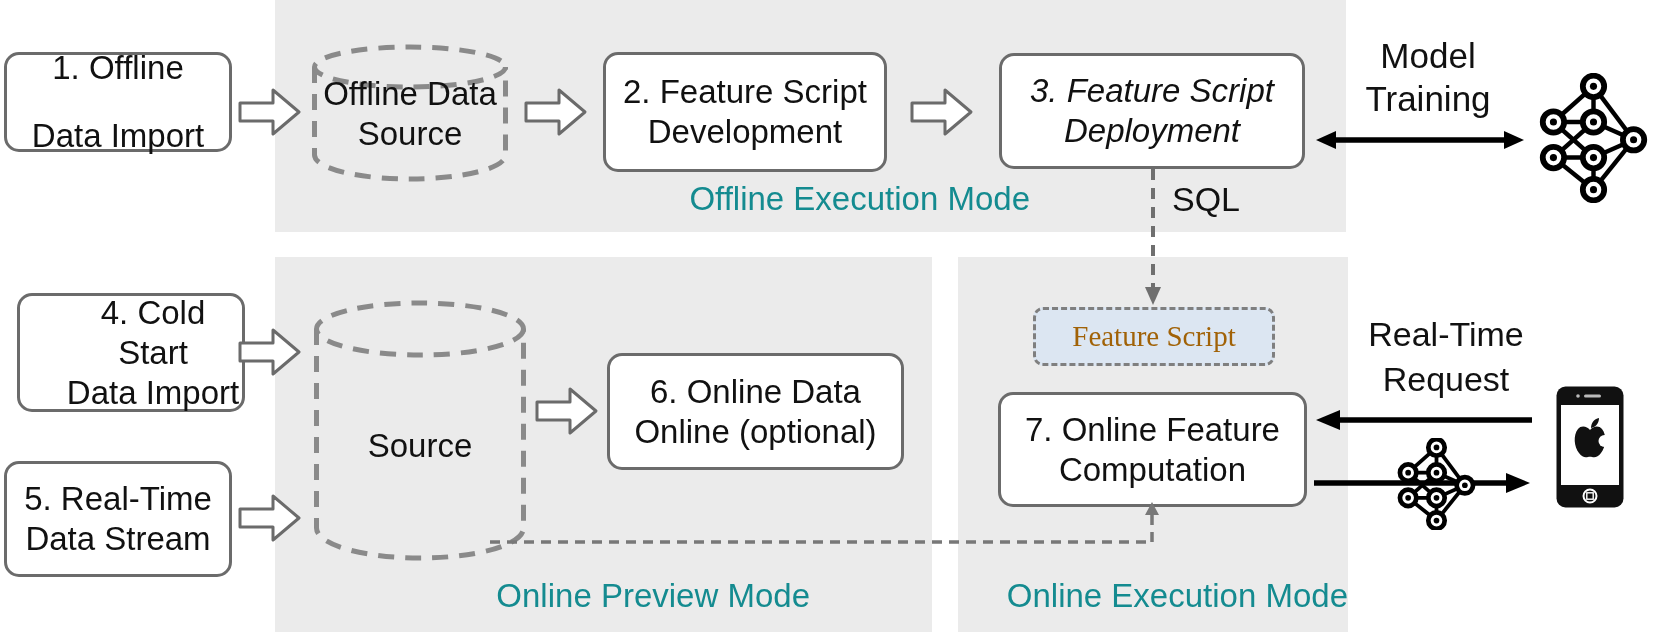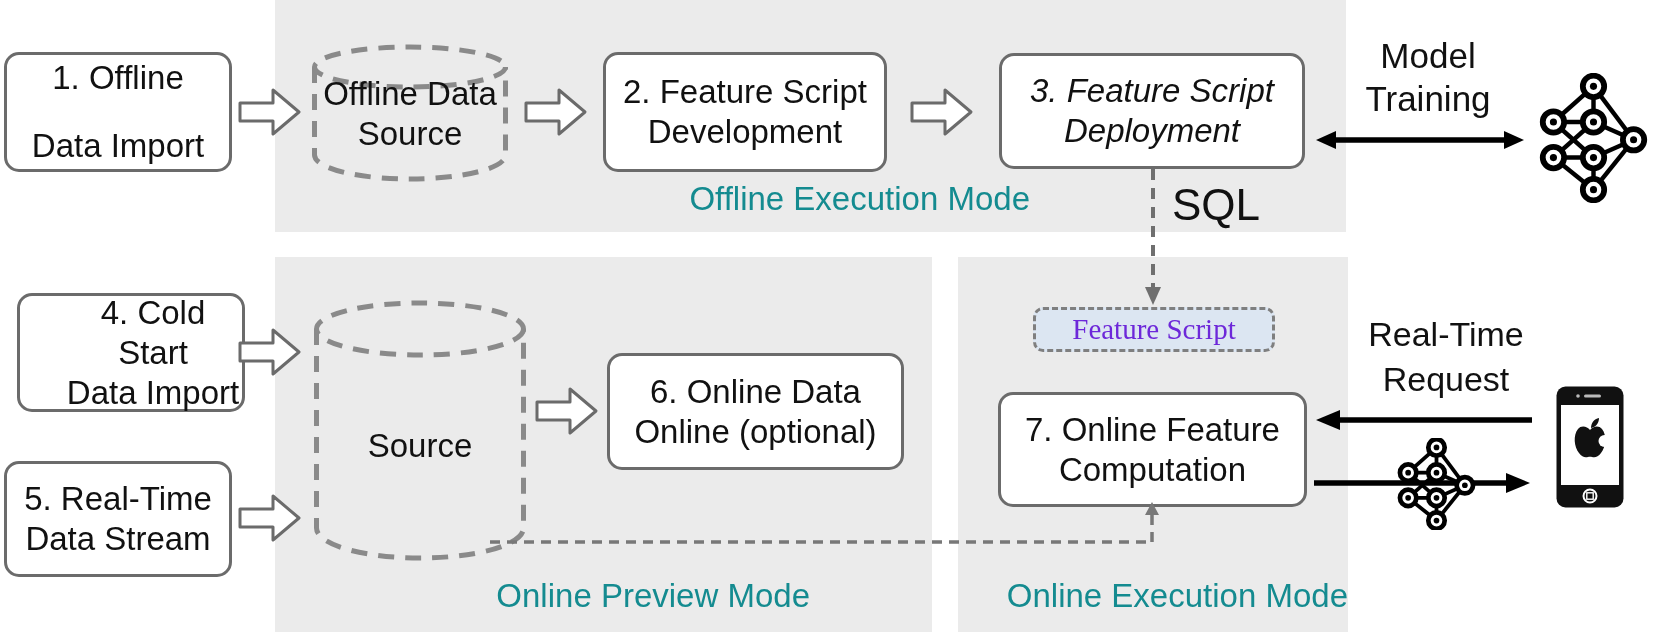--- a/index.html
+++ b/index.html
@@ -16,54 +16,54 @@
 
   .mode-label{position:absolute;color:var(--teal);font-weight:normal;font-size:33px;
               text-align:right;letter-spacing:0px;}
   #label-offline{left:500px;top:180px;width:530px;}
   #label-preview{left:290px;top:577px;width:520px;}
   #label-execution{left:958px;top:577px;width:390px;}
 
   .box{position:absolute;box-sizing:border-box;background:#fff;border:3px solid var(--box-border);
        border-radius:15px;display:flex;flex-direction:column;justify-content:center;
        align-items:center;color:var(--text);font-size:33px;line-height:40px;text-align:center;}
-  #box1{left:4px;top:52px;width:228px;height:120px;gap:28px;}
+  #box1{left:4px;top:52px;width:228px;height:100px;gap:28px;}
   #box2{left:603px;top:52px;width:284px;height:120px;}
   #box3{left:999px;top:53px;width:306px;height:116px;font-style:italic;}
   #box4{left:17px;top:293px;width:228px;height:119px;padding-left:44px;}
   #box5{left:4px;top:461px;width:228px;height:116px;}
   #box6{left:607px;top:353px;width:297px;height:117px;}
   #box7{left:998px;top:392px;width:309px;height:115px;}
 
   .cyl{position:absolute;}
   .cyl svg{position:absolute;left:0;top:0;}
   .cyl-text{position:absolute;left:0;top:0;width:100%;height:100%;display:flex;
             flex-direction:column;justify-content:center;align-items:center;
             color:var(--text);font-size:33px;line-height:40px;text-align:center;}
   #cyl-offline{left:310px;top:42px;width:200px;height:143px;}
   #cyl-online{left:312px;top:298px;width:216px;height:267px;}
   #cyl-online .cyl-text{padding-top:28px;box-sizing:border-box;}
 
-  #feature-script{position:absolute;left:1033px;top:307px;width:242px;height:45px;
+  #feature-script{position:absolute;left:1033px;top:307px;width:242px;height:59px;
                   box-sizing:border-box;background:var(--feature-script-bg);
                   border:3px dashed #7f7f7f;border-radius:10px;display:flex;
                   justify-content:center;align-items:center;
-                  font-family:"Liberation Serif", serif;font-size:29px;color:#6d28d9;}
+                  font-family:"Liberation Serif", serif;font-size:29px;color:#a16207;}
 
   .flow-arrow{position:absolute;width:64px;height:52px;}
   #fa1{left:238px;top:86px;}
   #fa2{left:524px;top:86px;}
   #fa3{left:910px;top:86px;}
   #fa4{left:238px;top:326px;}
   #fa5{left:238px;top:492px;}
   #fa6{left:535px;top:385px;}
 
   .annot{position:absolute;color:var(--text);text-align:center;}
   #model-training{left:1318px;top:34px;width:220px;font-size:35px;line-height:43px;}
-  #sql-label{left:1172px;top:180px;font-size:44px;}
+  #sql-label{left:1172px;top:180px;font-size:34px;}
   #realtime-request{left:1331px;top:312px;width:230px;font-size:34px;line-height:45px;}
 
   .abs{position:absolute;}
 </style>
 </head>
 <body>
 
 <div id="canvas">
 
   <div class="panel" id="panel-offline"></div>

